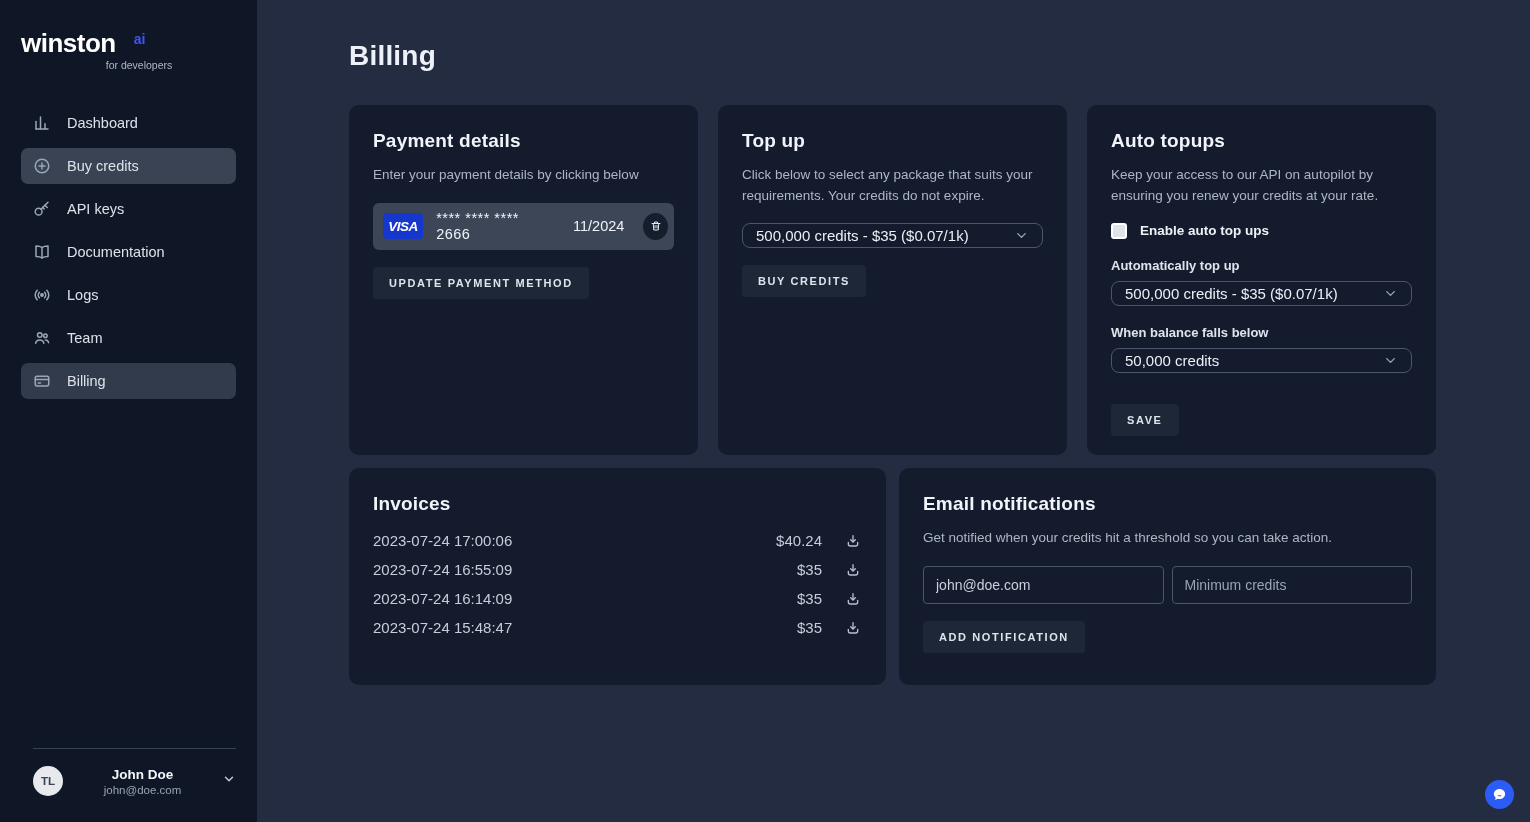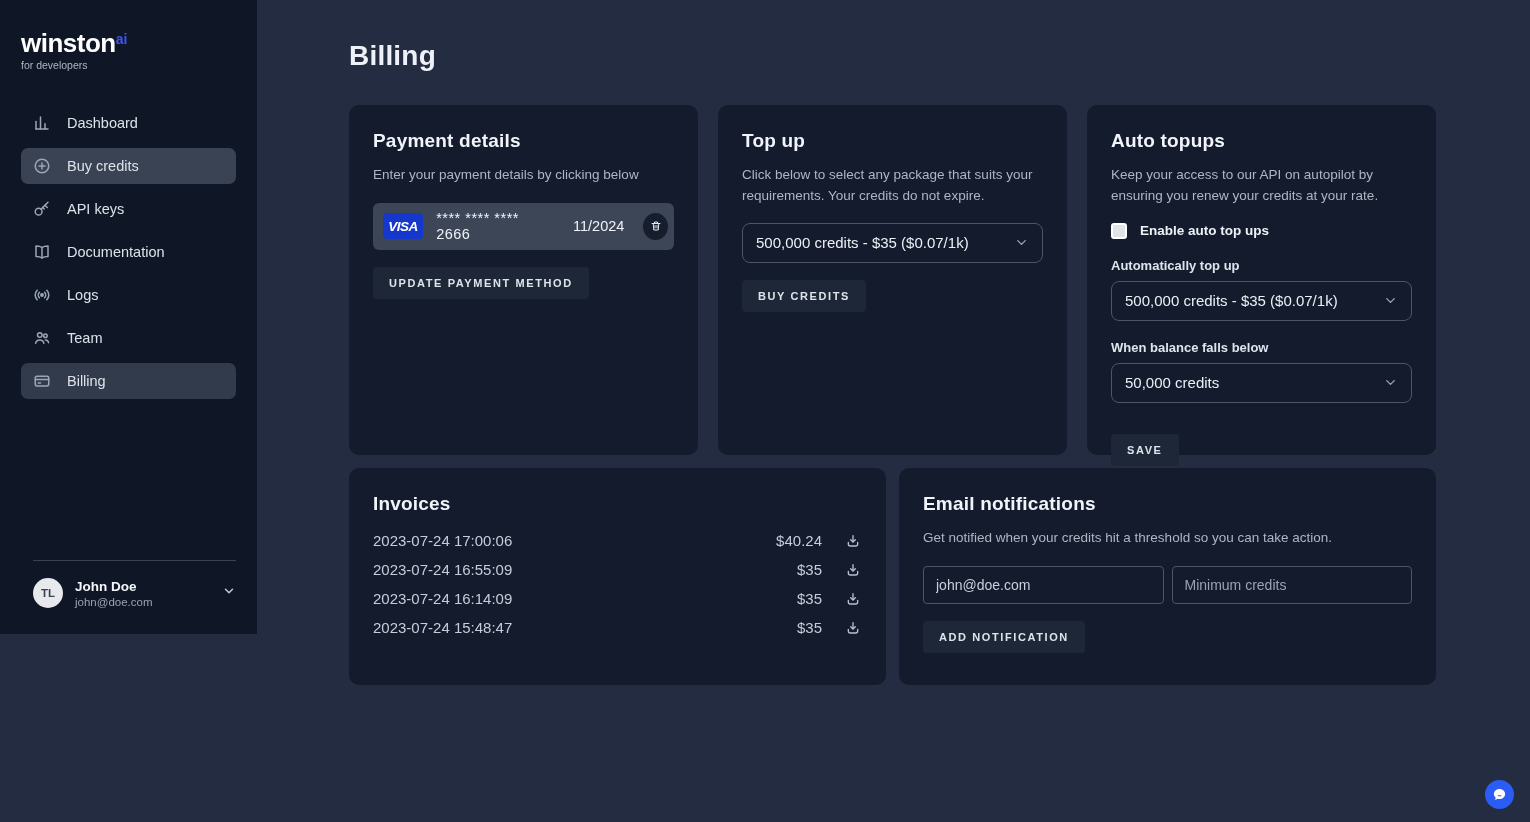--- a/index.html
+++ b/index.html
@@ -6,29 +6,29 @@
   html, body { width: 1530px; height: 822px; overflow: hidden; }
   body {
     font-family: "Liberation Sans", sans-serif;
     background: #232c40;
     color: #eef1f6;
     display: flex;
   }
 
   
   .sidebar {
-    width: 257px; min-width: 257px; height: 634px;
+    width: 257px; min-width: 257px; height: 822px;
     background: #0f1726;
     position: relative;
-    display: flex; flex-direction: column;
+    display: flex; flex-direction: column; text-align: center;
   }
   .brand { padding: 30px 0 0 21px; }
   .brand-line { display: flex; align-items: flex-start; line-height: 1; }
   .brand-name { font-size: 26px; font-weight: 700; color: #ffffff; letter-spacing: -0.5px; }
-  .brand-suffix { font-size: 14px; font-weight: 700; color: #4353f0; margin-left: 0; margin-top: 2px; }
+  .brand-suffix { font-size: 14px; font-weight: 700; color: #4353f0; margin-left: 18px; margin-top: 2px; }
   .brand-tagline { font-size: 10.5px; color: #aeb6c4; margin-top: 3px; }
 
   .nav { margin-top: 34px; padding: 0 21px; display: flex; flex-direction: column; gap: 7px; }
   .nav-item {
     display: flex; align-items: center; gap: 15px;
     height: 36px; padding: 0 11px;
     border-radius: 7px;
     color: #dde2ea; font-size: 14.5px;
     cursor: pointer;
   }
@@ -95,21 +95,21 @@
     display: inline-block;
     margin-top: 17px;
     background: #1d2737; border: none; border-radius: 4px;
     color: #dfe4ec; font-family: "Liberation Sans", sans-serif;
     font-size: 11px; font-weight: 700; letter-spacing: 1.6px;
     padding: 10px 16px; cursor: pointer;
   }
 
   
   .select {
-    margin-top: 16px; height: 40px;
+    margin-top: 16px; height: 25px;
     border: 1px solid #4c566a; border-radius: 8px;
     display: flex; align-items: center;
     padding: 0 13px; cursor: pointer;
   }
   .select .sel-text { flex: 1; font-size: 15px; color: #eceff5; }
   .select .chev { color: #9aa6b8; display: flex; }
 
   .field-label { margin-top: 19px; font-size: 13px; font-weight: 700; color: #dfe4ec; }
   .field-label + .select { margin-top: 8px; }
 

